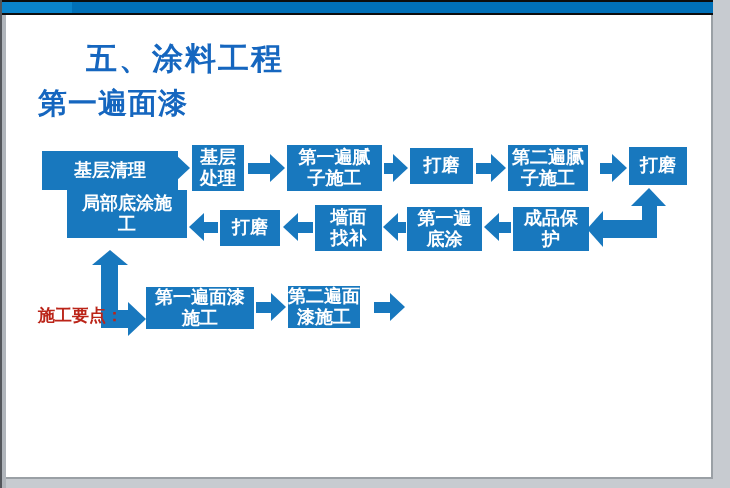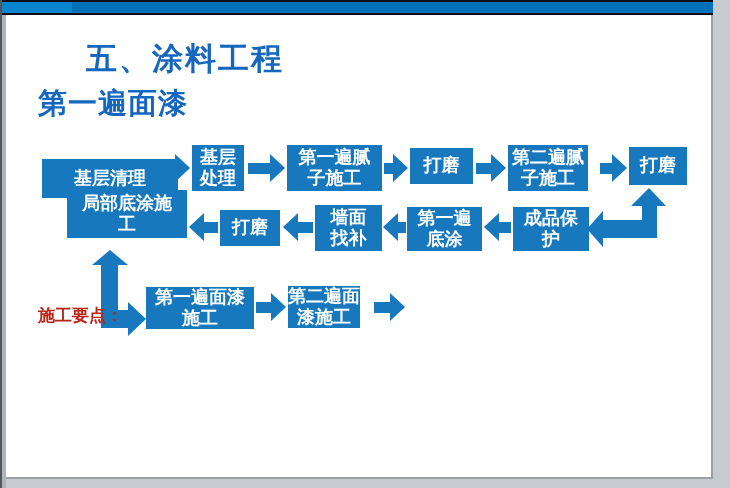--- a/index.html
+++ b/index.html
@@ -83,21 +83,21 @@
 
 <div class="slide">
 
   <div class="top-bar">
     <div class="accent"></div>
   </div>
 
   <div class="title">五、涂料工程</div>
   <div class="subtitle">第一遍面漆</div>
 
-  <div class="fbox" style="left:36px;top:159px;width:136px;height:39px">基层清理</div>
+  <div class="fbox" style="left:36px;top:151px;width:136px;height:39px">基层清理</div>
   <div class="arr arr-r" style="left:154px;top:154px;width:30px">
       <i class="shaft"></i>
       <i class="head"></i>
     </div>
   <div class="fbox" style="left:186px;top:145px;width:52px;height:46px">基层
 处理</div>
   <div class="arr arr-r" style="left:242px;top:154px;width:37px">
       <i class="shaft"></i>
       <i class="head"></i>
     </div>

